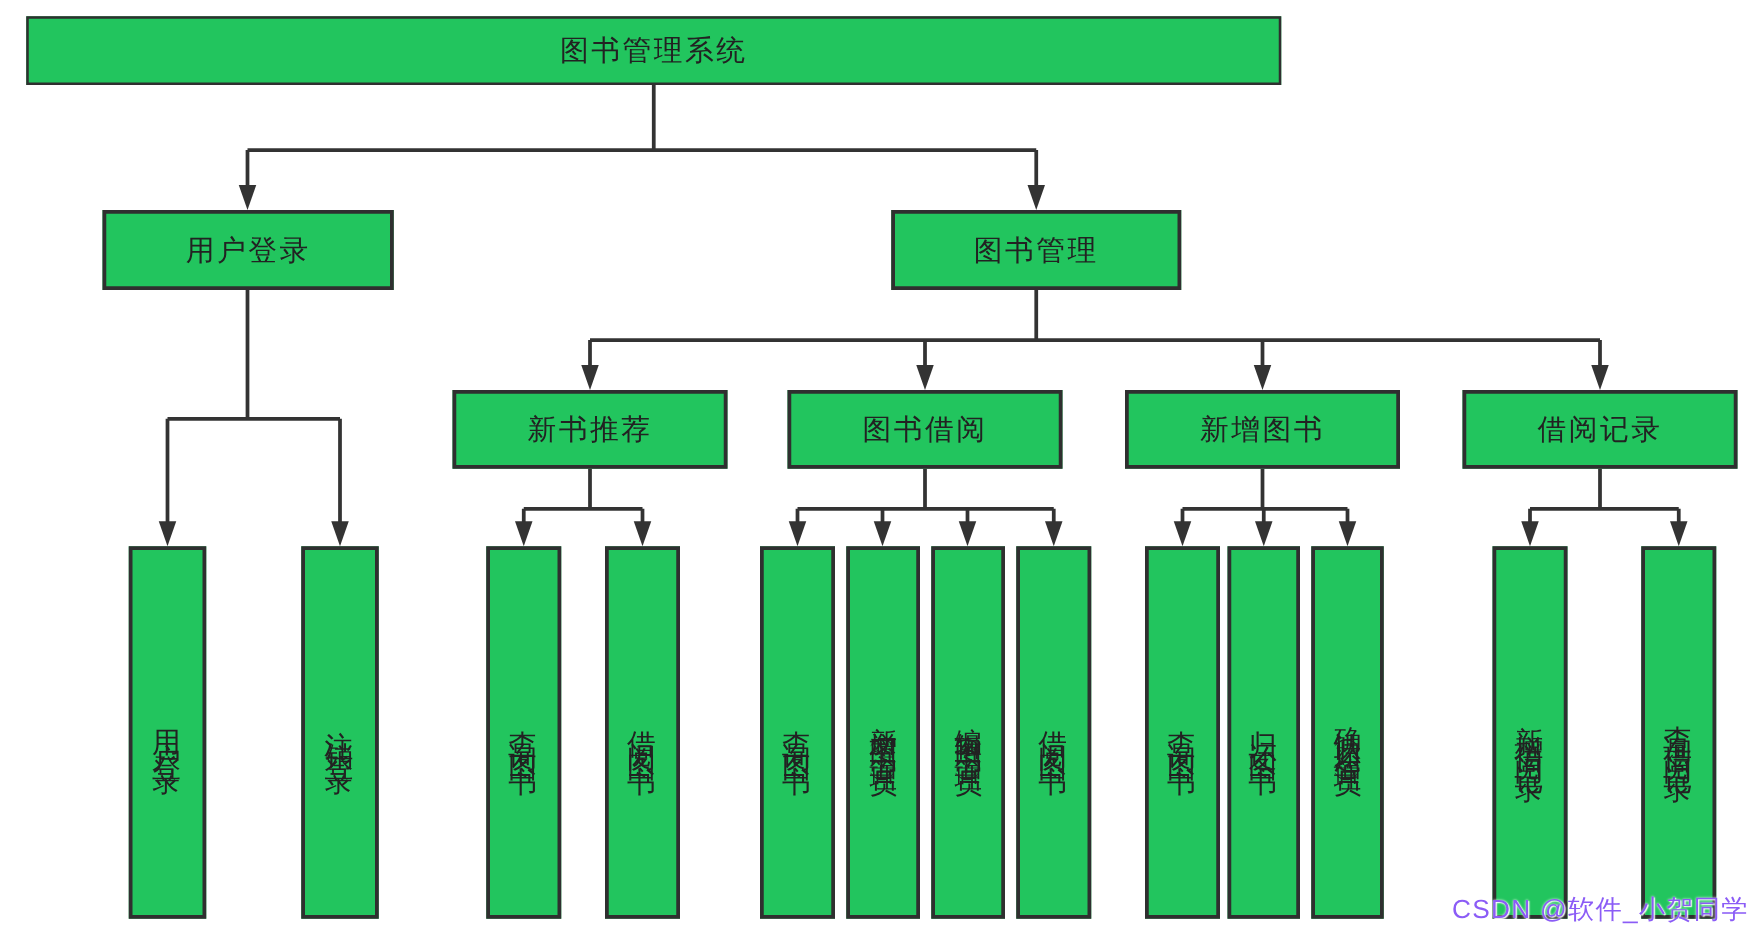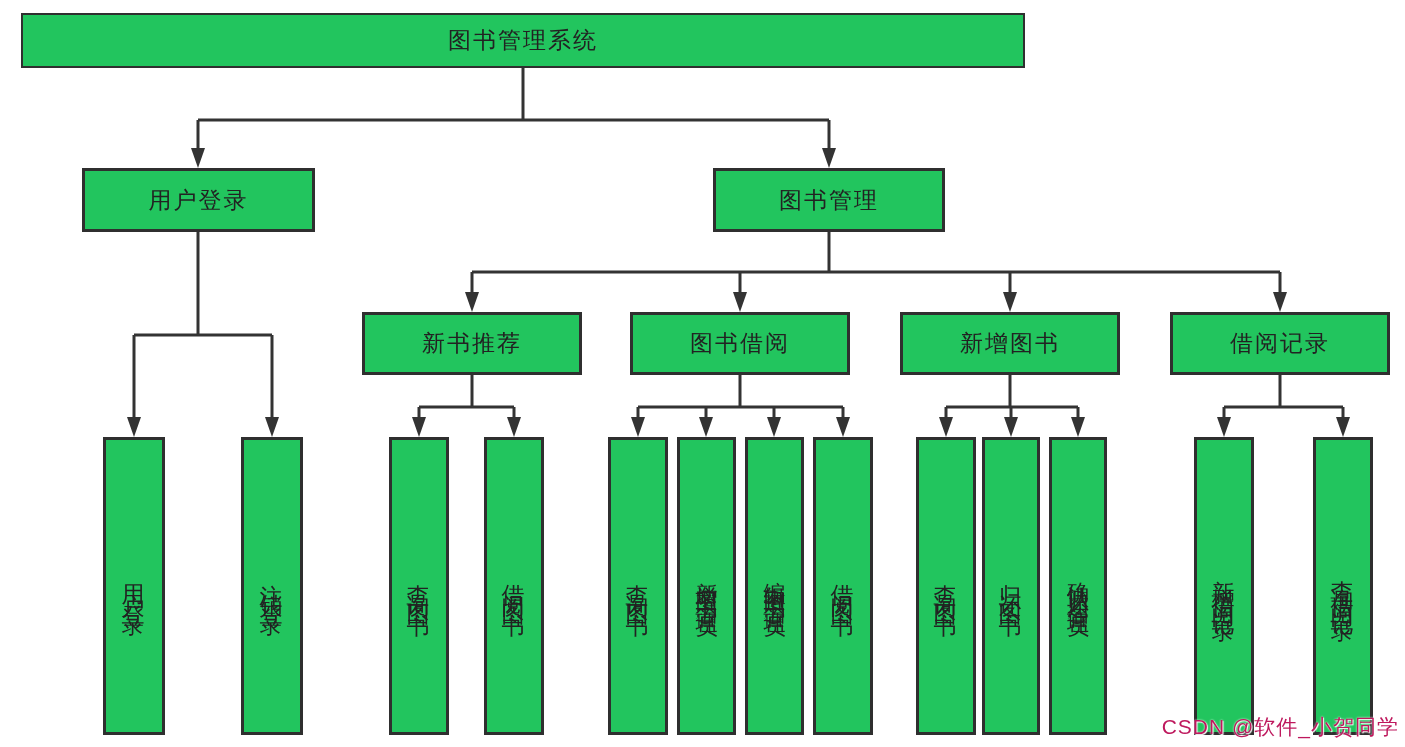--- a/index.html
+++ b/index.html
@@ -41,21 +41,21 @@
     color: #222222;
     white-space: nowrap;
   }
   .v-label.long { font-size: 22px; letter-spacing: 5px; }
   .v-label.mid  { letter-spacing: 8px; }
   #watermark {
     position: absolute;
     right: 6px;
     bottom: 6px;
     font-size: 21px;
-    color: #be185d;
+    color: #8b5cf6;
     text-shadow: 0 0 2px #ffffff, 1px 1px 1px #ffffff;
     letter-spacing: 1px;
     white-space: nowrap;
   }
 </style>
 </head>
 <body>
 
 <div id="canvas">
 

